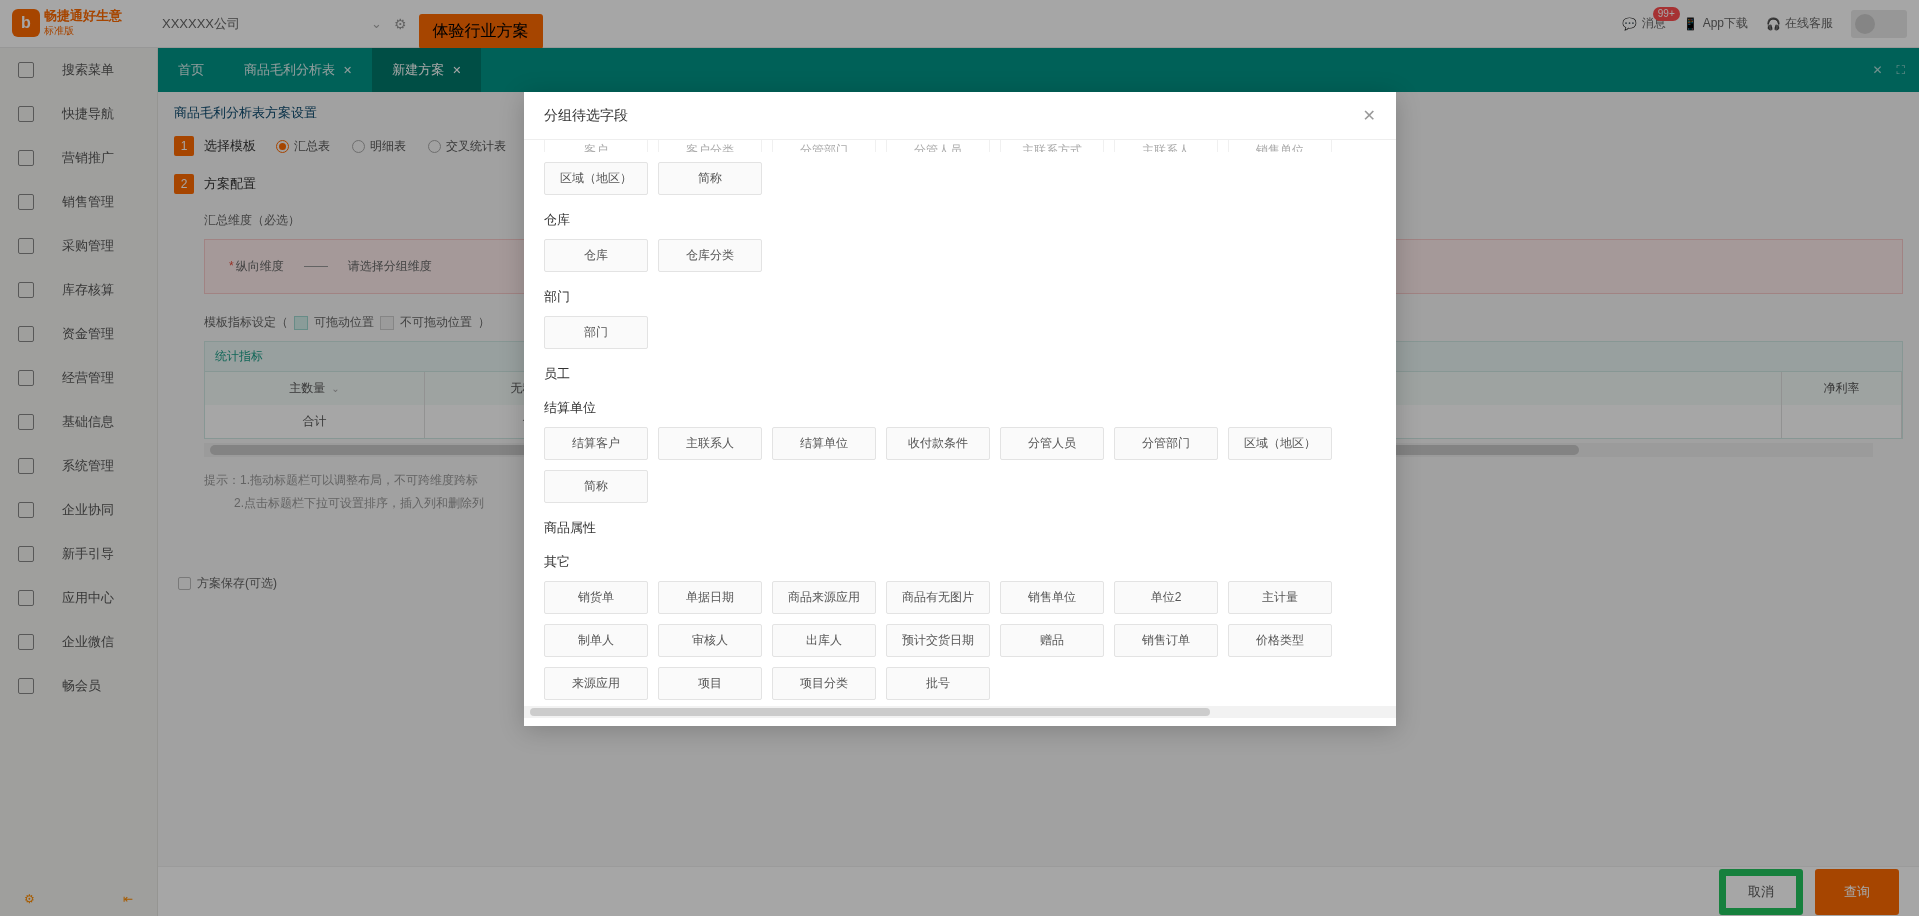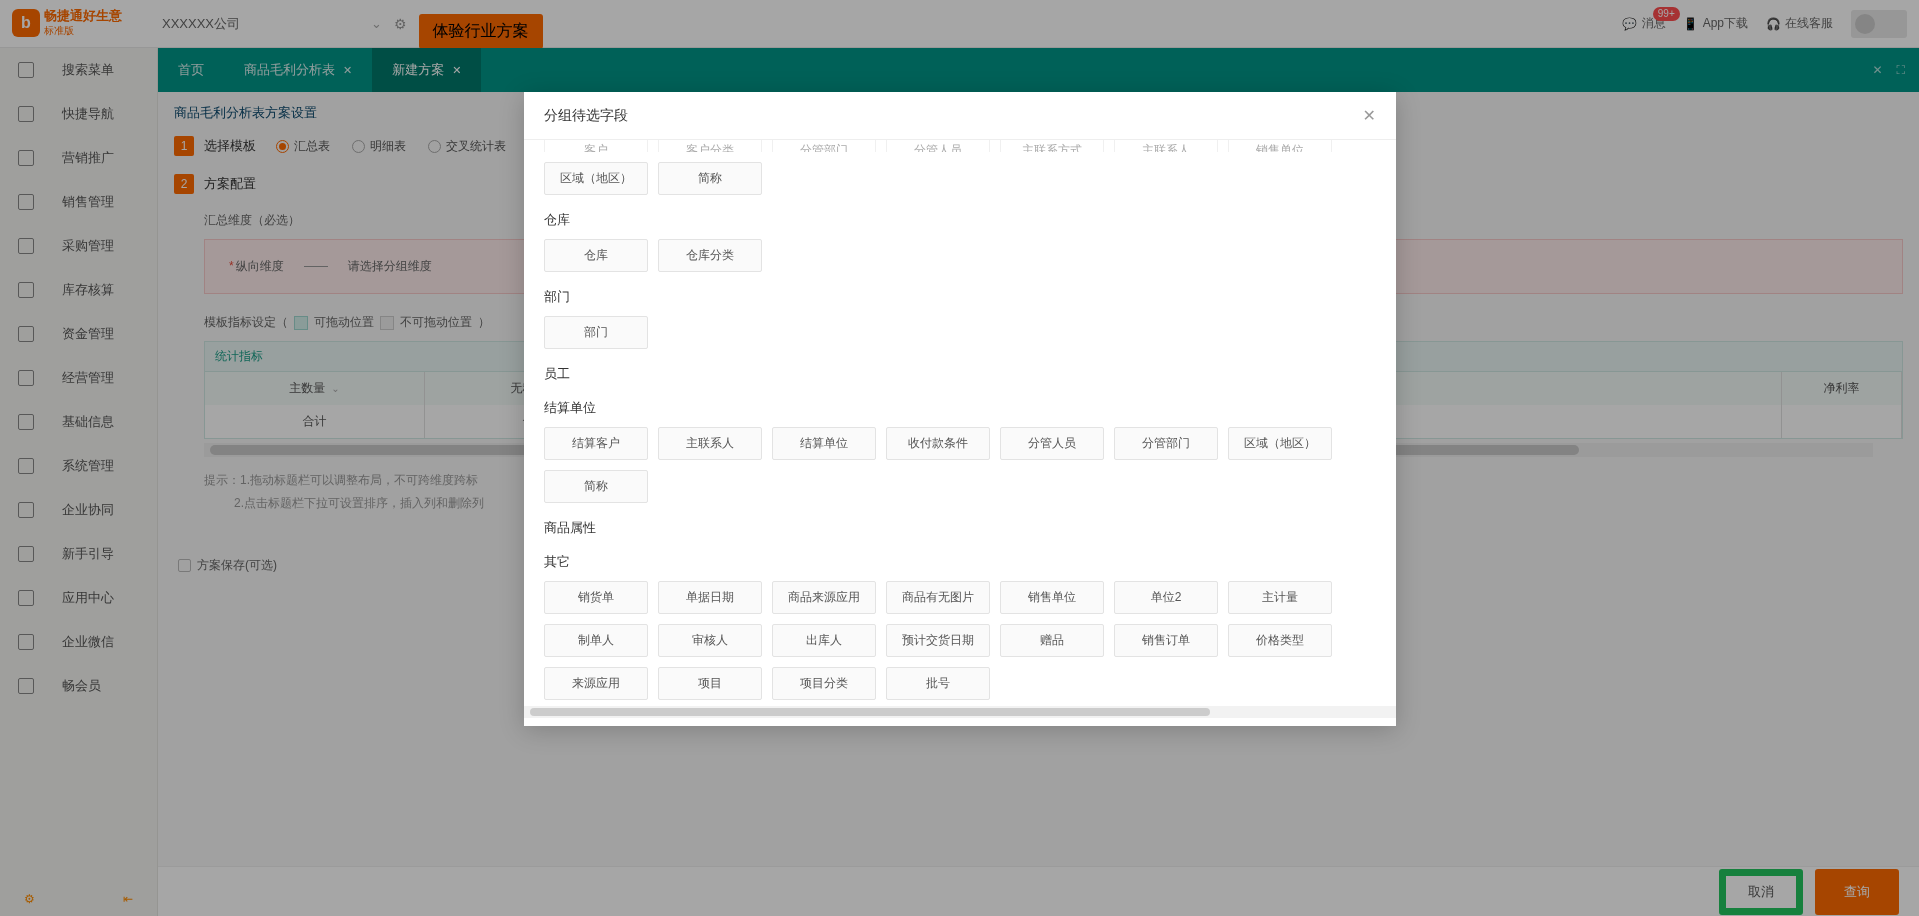--- a/index.html
+++ b/index.html
@@ -60,21 +60,21 @@
 .table-wrap { margin-left: 30px; border: 1px solid #d0e8e4; background: #fff; }
 .table-hdr-top { background: #eaf6f4; color: #1b9e88; font-size: 12px; padding: 6px 10px; border-bottom: 1px solid #d0e8e4; }
 .table-row { display: flex; }
 .table-cell { flex: 0 0 220px; border-right: 1px solid #e0e0e0; padding: 8px 10px; font-size: 12px; text-align: center; color: #555; display:flex; align-items:center; justify-content:center; gap:6px;}
 .table-row.header .table-cell { background: #f3faf8; }
 .chev-down { color:#aaa; font-size:10px;}
 .hscroll { height: 14px; background: #eee; margin: 4px 30px 0 30px; position: relative; }
 .hscroll-thumb { position: absolute; left: 6px; top: 2px; height: 10px; width: 82%; background: #c9c9c9; border-radius: 5px; }
 .hints { margin: 12px 0 0 30px; font-size: 12px; color: #999; line-height: 1.9; }
 
-.save-row { margin-top: 42px; display:flex; align-items:center; gap:6px; font-size:12px; color:#666; margin-left: 4px;}
+.save-row { margin-top: 60px; display:flex; align-items:center; gap:6px; font-size:12px; color:#666; margin-left: 4px;}
 .checkbox { width:13px; height:13px; border:1px solid #bbb; display:inline-block; border-radius:2px;}
 
 
 .bottom-bar { position: absolute; left: 158px; right: 0; bottom: 0; height: 50px; background: #fff; border-top: 1px solid #eee; display: flex; align-items: center; justify-content: flex-end; padding: 0 20px; gap: 12px; }
 .btn { padding: 7px 22px; font-size: 13px; border-radius: 3px; cursor: pointer; border: 7px solid #22c55e; background: #fff; color: #555; }
 .btn.primary { background: #ff6a00; border-color: #ff6a00; color: #fff; }
 
 
 .overlay { position: absolute; inset: 0; background: rgba(0,0,0,0.35); }
 

